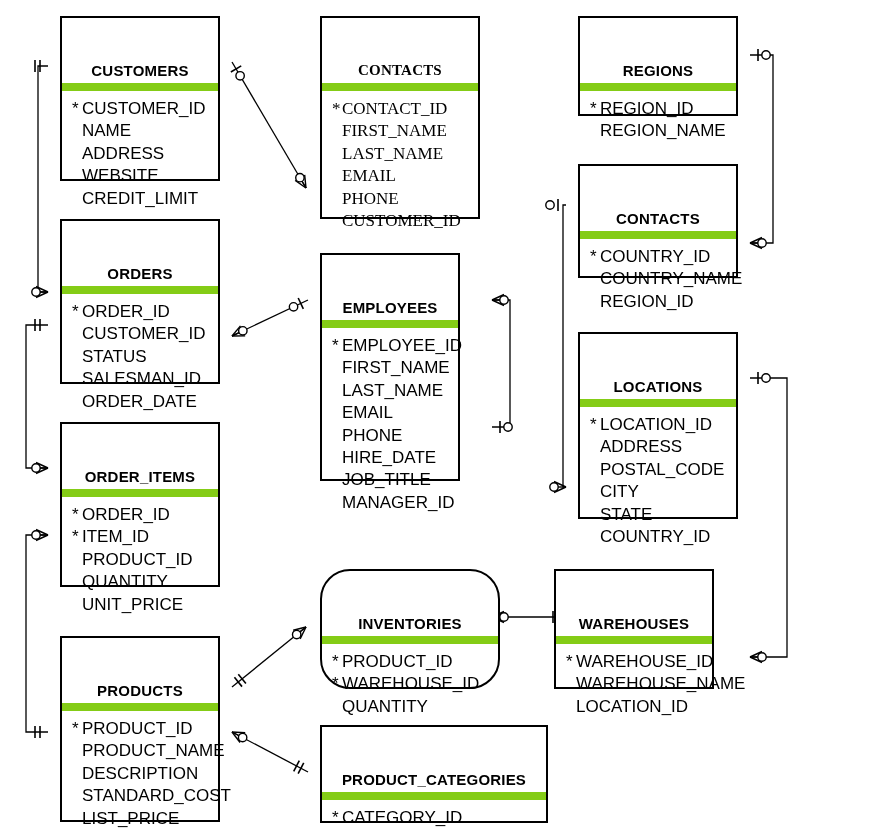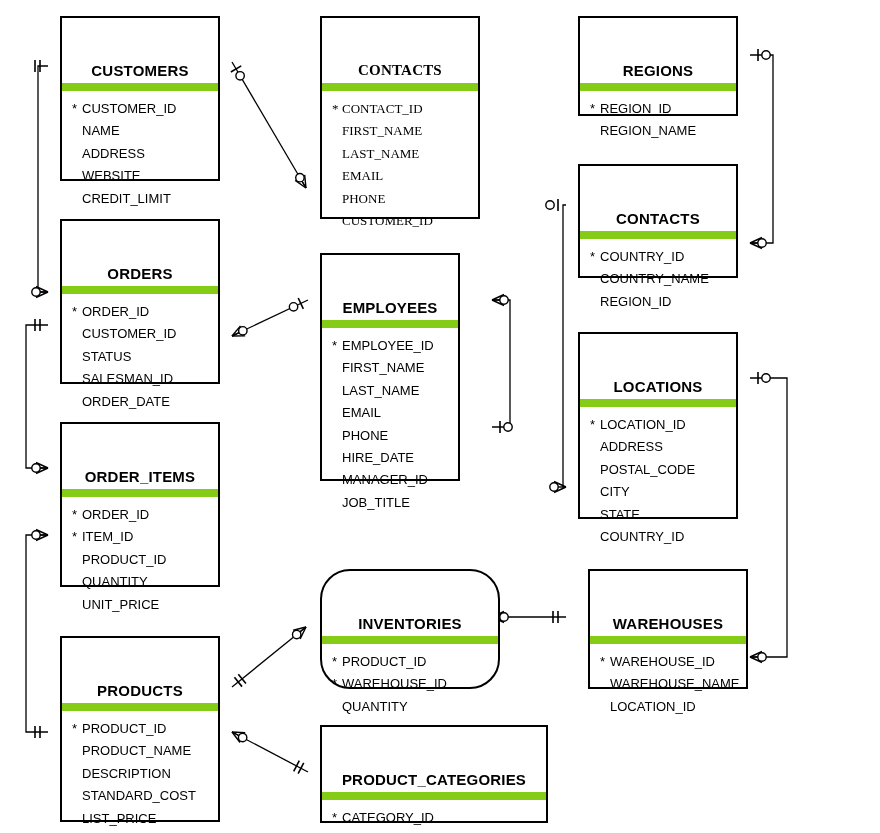--- a/index.html
+++ b/index.html
@@ -25,21 +25,21 @@
     padding:5px 6px 5px 6px;
     border-bottom:8px solid #84cc16;
     line-height:15px;
     white-space:nowrap;
     margin-top:40px;
   }
   .attr-list{
     padding:7px 6px 8px 6px;
   }
   .attr{
-    font-size:13px;
+    font-size:17px;
     line-height:22.4px;
     white-space:nowrap;
     padding-left:4px;
   }
   .pk-mark{display:inline-block;width:10px;}
   .pk-mark.on::before{content:"*";}
 </style>
 </head>
 <body>
 
@@ -251,22 +251,22 @@
       </div>
       <div class="entity" style="left: 320px; top: 253px; width: 140px; height: 228px;">
         <div class="entity-title">EMPLOYEES</div>
         <div class="attr-list">
           <div class="attr"><span class="pk-mark on"></span><span>EMPLOYEE_ID</span></div>
           <div class="attr"><span class="pk-mark"></span><span>FIRST_NAME</span></div>
           <div class="attr"><span class="pk-mark"></span><span>LAST_NAME</span></div>
           <div class="attr"><span class="pk-mark"></span><span>EMAIL</span></div>
           <div class="attr"><span class="pk-mark"></span><span>PHONE</span></div>
           <div class="attr"><span class="pk-mark"></span><span>HIRE_DATE</span></div>
+          <div class="attr"><span class="pk-mark"></span><span>JOB_TITLE</span></div>
           <div class="attr"><span class="pk-mark"></span><span>MANAGER_ID</span></div>
-          <div class="attr"><span class="pk-mark"></span><span>JOB_TITLE</span></div>
         </div>
       </div>
       <div class="entity" style="left: 578px; top: 332px; width: 160px; height: 187px;">
         <div class="entity-title">LOCATIONS</div>
         <div class="attr-list">
           <div class="attr"><span class="pk-mark on"></span><span>LOCATION_ID</span></div>
           <div class="attr"><span class="pk-mark"></span><span>ADDRESS</span></div>
           <div class="attr"><span class="pk-mark"></span><span>POSTAL_CODE</span></div>
           <div class="attr"><span class="pk-mark"></span><span>CITY</span></div>
           <div class="attr"><span class="pk-mark"></span><span>STATE</span></div>
@@ -284,21 +284,21 @@
         </div>
       </div>
       <div class="entity" style="left: 320px; top: 569px; width: 180px; height: 120px; border-radius: 30px;">
         <div class="entity-title">INVENTORIES</div>
         <div class="attr-list">
           <div class="attr"><span class="pk-mark on"></span><span>PRODUCT_ID</span></div>
           <div class="attr"><span class="pk-mark on"></span><span>WAREHOUSE_ID</span></div>
           <div class="attr"><span class="pk-mark"></span><span>QUANTITY</span></div>
         </div>
       </div>
-      <div class="entity" style="left: 588px; top: 569px; width: 160px; height: 120px;">
+      <div class="entity" style="left: 554px; top: 569px; width: 160px; height: 120px;">
         <div class="entity-title">WAREHOUSES</div>
         <div class="attr-list">
           <div class="attr"><span class="pk-mark on"></span><span>WAREHOUSE_ID</span></div>
           <div class="attr"><span class="pk-mark"></span><span>WAREHOUSE_NAME</span></div>
           <div class="attr"><span class="pk-mark"></span><span>LOCATION_ID</span></div>
         </div>
       </div>
       <div class="entity" style="left: 60px; top: 636px; width: 160px; height: 186px;">
         <div class="entity-title">PRODUCTS</div>
         <div class="attr-list">

